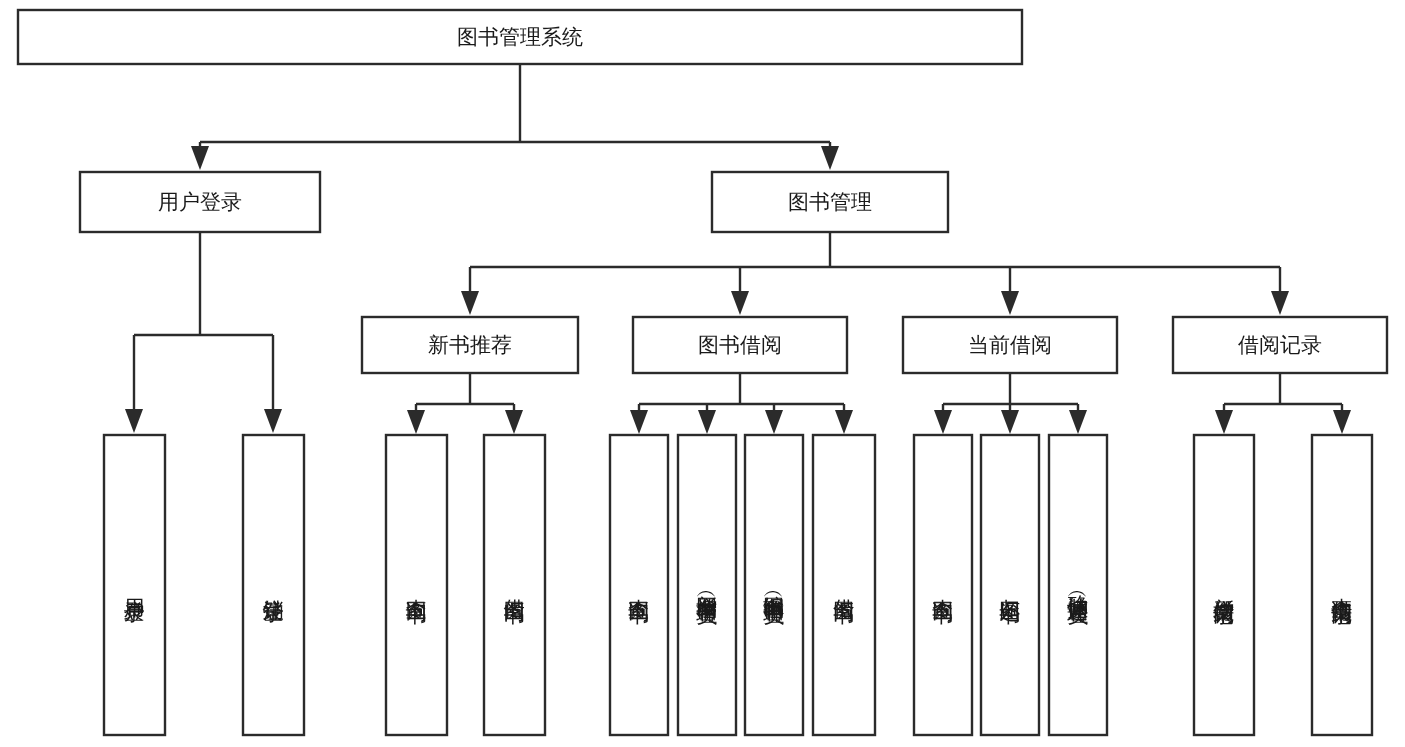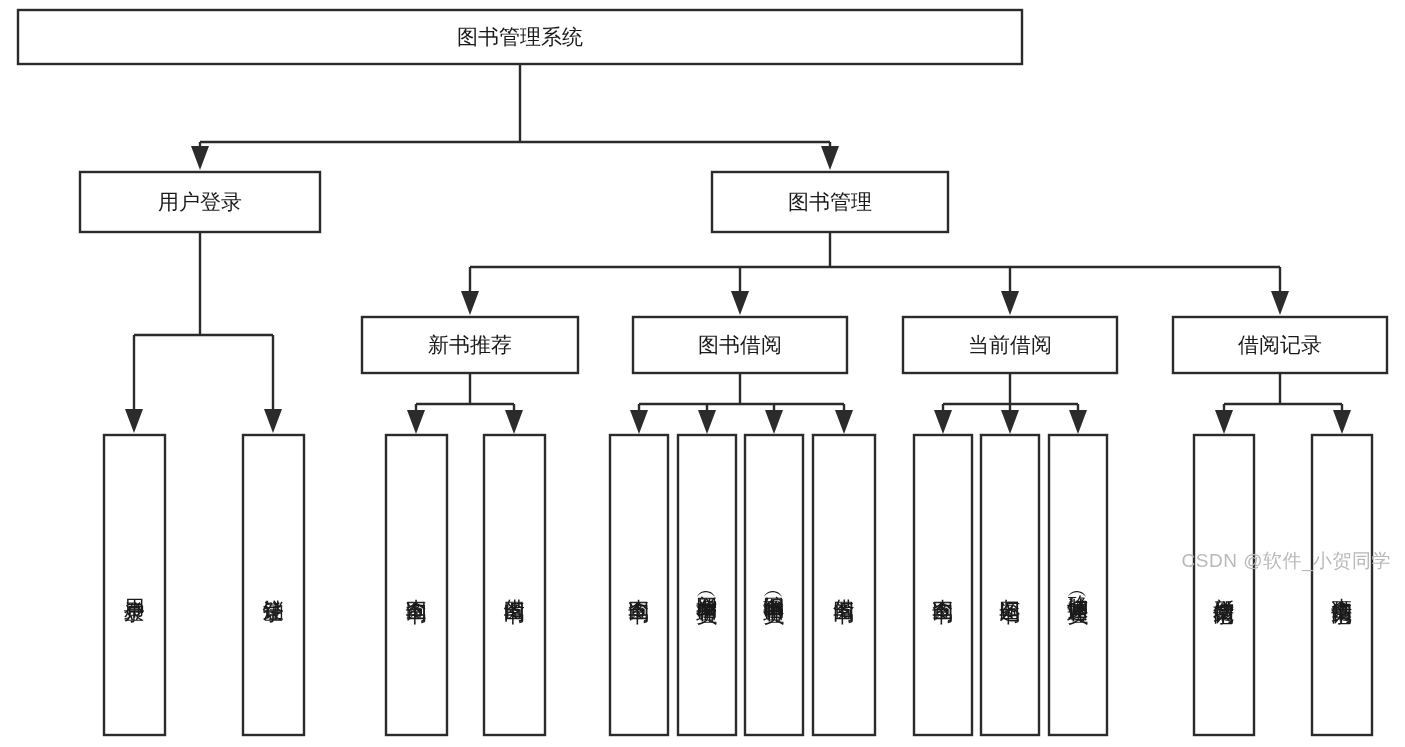--- a/index.html
+++ b/index.html
@@ -207,14 +207,13 @@
   <div class="node-label-v" style="left:610px; top:435px; width:58px; height:300px;">查询图书</div>
   <div class="node-label-v" style="left:678px; top:435px; width:58px; height:300px;">新增图书（管理员）</div>
   <div class="node-label-v" style="left:745px; top:435px; width:58px; height:300px;">编辑图书（管理员）</div>
   <div class="node-label-v" style="left:813px; top:435px; width:62px; height:300px;">借阅图书</div>
   <div class="node-label-v" style="left:914px; top:435px; width:58px; height:300px;">查询图书</div>
   <div class="node-label-v" style="left:981px; top:435px; width:58px; height:300px;">归还图书</div>
   <div class="node-label-v" style="left:1049px; top:435px; width:58px; height:300px;">确认归还（管理员）</div>
   <div class="node-label-v" style="left:1194px; top:435px; width:60px; height:300px;">新增借阅记录</div>
   <div class="node-label-v" style="left:1312px; top:435px; width:60px; height:300px;">查询借阅记录</div>
 
-  <div class="watermark">CSDN @软件_小贺同学</div>
 </div>
 
 </body></html>

